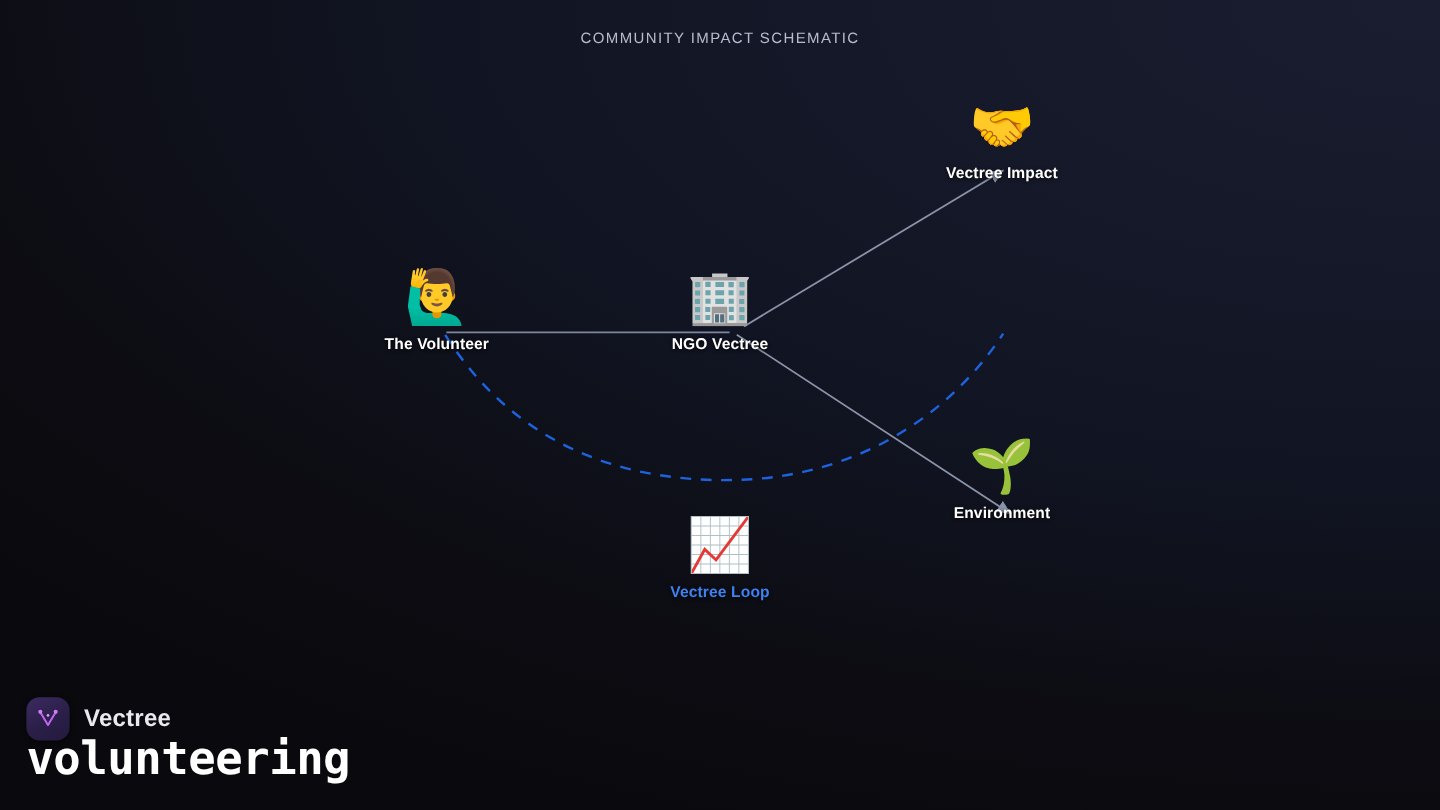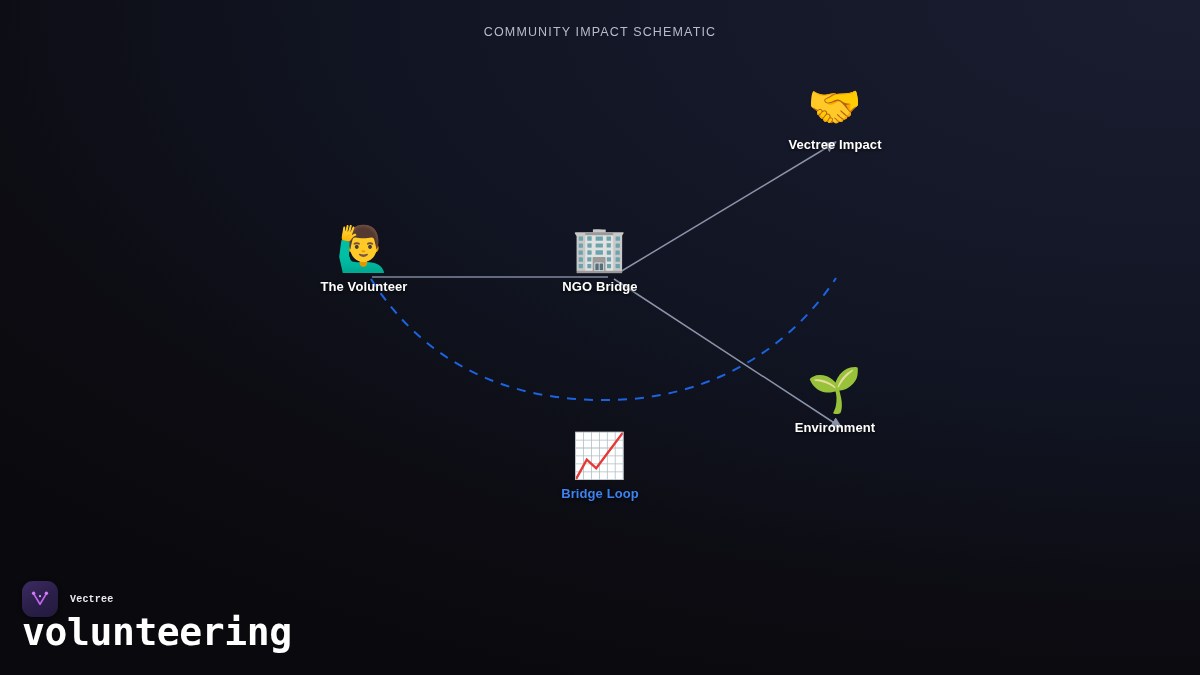--- a/index.html
+++ b/index.html
@@ -81,22 +81,22 @@
     width: 36px;
     height: 36px;
     border-radius: 11px;
     background: linear-gradient(150deg, #3c2a62 0%, #2a1f48 55%, #241a3e 100%);
     display: flex;
     align-items: center;
     justify-content: center;
     box-shadow: 0 1px 4px rgba(0,0,0,.55);
   }
   .brand-name {
-    font-family: Liberation Mono, monospace;
-    font-size: 10px;
+    font-family: Liberation Sans, sans-serif;
+    font-size: 20px;
     font-weight: bold;
     color: #e9eaf0;
     letter-spacing: 0.2px;
   }
   .page-slug {
     position: absolute;
     left: 22px;
     bottom: 22px;
     font-family: "DejaVu Sans Mono", monospace;
     font-size: 38px;
@@ -139,36 +139,36 @@
     <path d="M 371,279 C 430,372 520,402 612,400 C 712,398 790,348 836,278" fill="none" stroke="#1d63e0" stroke-width="2" stroke-dasharray="9 8" stroke-linecap="butt"></path>
   </svg>
 
   <div class="node" style="left:364px; top:258px;">
     <div class="node-icon">🙋‍♂️</div>
     <div class="node-label">The Volunteer</div>
   </div>
 
   <div class="node" style="left:600px; top:258px;">
     <div class="node-icon">🏢</div>
-    <div class="node-label">NGO Bridge</div>
+    <div class="node-label">NGO Vectree</div>
   </div>
 
   <div class="node" style="left:835px; top:116px;">
     <div class="node-icon">🤝</div>
     <div class="node-label">Vectree Impact</div>
   </div>
 
   <div class="node" style="left:835px; top:399px;">
     <div class="node-icon">🌱</div>
     <div class="node-label">Environment</div>
   </div>
 
   <div class="node" style="left:600px; top:465px;">
     <div class="node-icon">📈</div>
-    <div class="node-label accent">Bridge Loop</div>
+    <div class="node-label accent">Vectree Loop</div>
   </div>
 
   <div class="brand-row">
     <div class="brand-logo">
       <svg width="22" height="22" viewBox="0 0 22 22">
         <path d="M4.6 5.6 L11 16.2 L17.4 5.6" fill="none" stroke="#c164f0" stroke-width="1.7" stroke-linecap="round" stroke-linejoin="round"></path>
         <circle cx="4.6" cy="5.2" r="1.7" fill="#d07cf5"></circle>
         <circle cx="17.4" cy="5.2" r="1.7" fill="#d07cf5"></circle>
         <circle cx="11" cy="8.2" r="1.1" fill="#e0a0ff"></circle>
       </svg>

